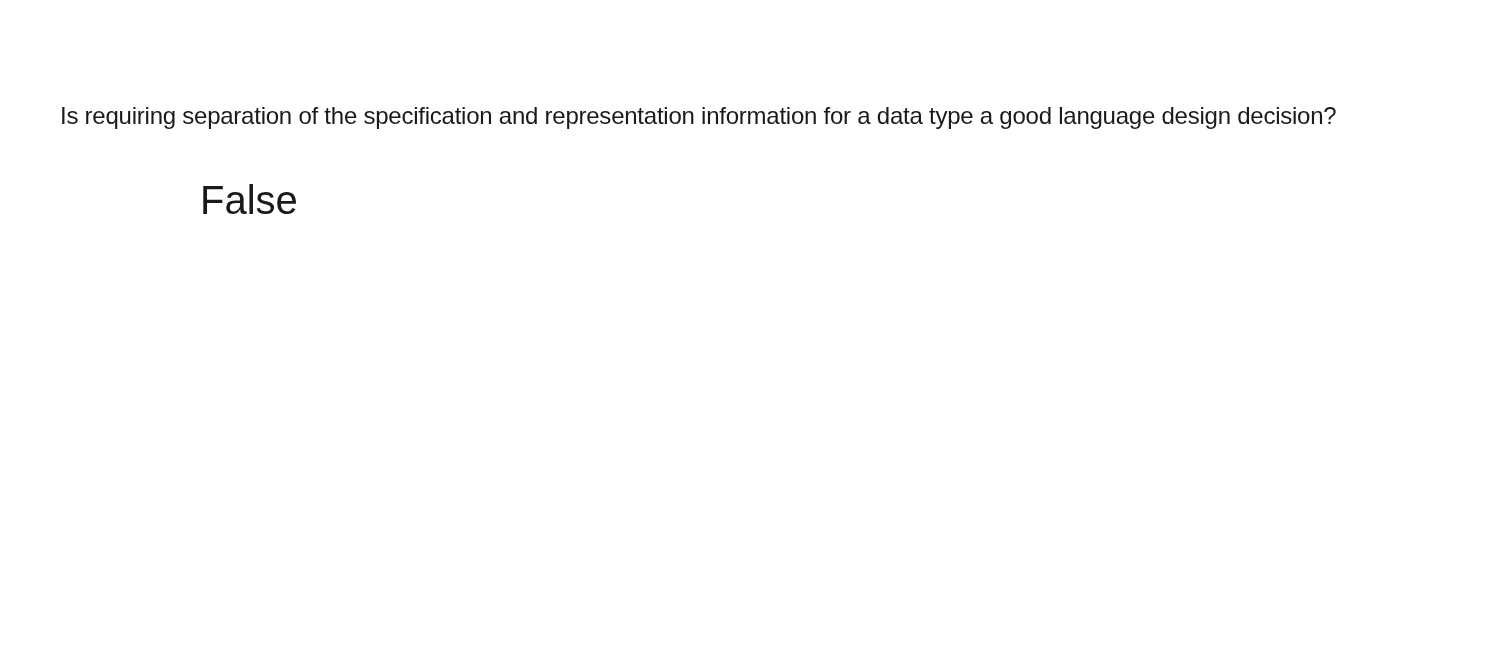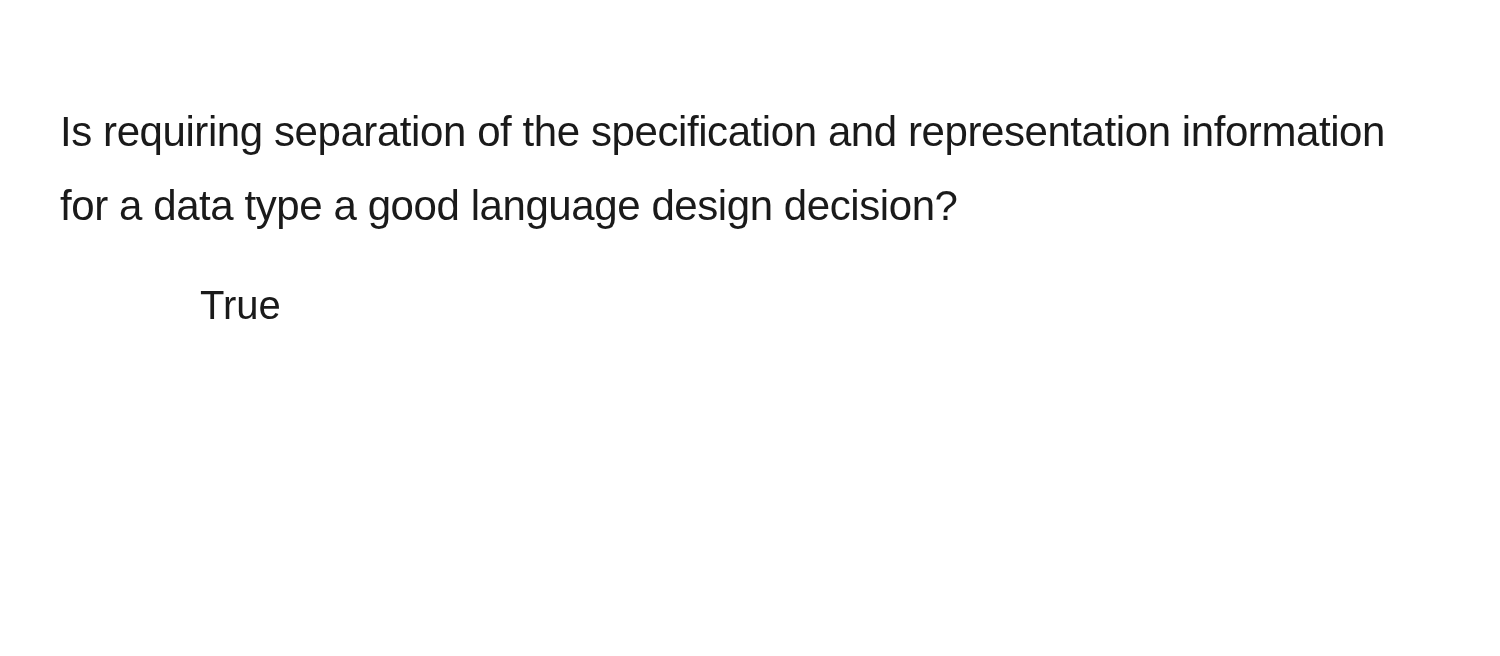--- a/index.html
+++ b/index.html
@@ -9,32 +9,32 @@
     }
     body {
       width: 1500px;
       height: 656px;
       background: #ffffff;
       font-family: -apple-system, BlinkMacSystemFont, "Segoe UI", Helvetica, Arial, sans-serif;
       padding: 95px 60px 0 60px;
       color: #1a1a1a;
     }
     .question-text {
-      font-size: 42px;
+      font-size: 24px;
       line-height: 1.75;
       letter-spacing: -0.01em;
       margin-bottom: 28px;
     }
     .options {
       padding-left: 140px;
     }
     .option {
       font-size: 40px;
       line-height: 1.75;
     }
   </style>
 </head>
 <body>
 
 <div class="question-text">Is requiring separation of the specification and representation information for a data type a good language design decision?</div>
 <div class="options">
-  <div class="option">True</div>
+  <div class="option">False</div>
 </div>
 
 </body></html>

